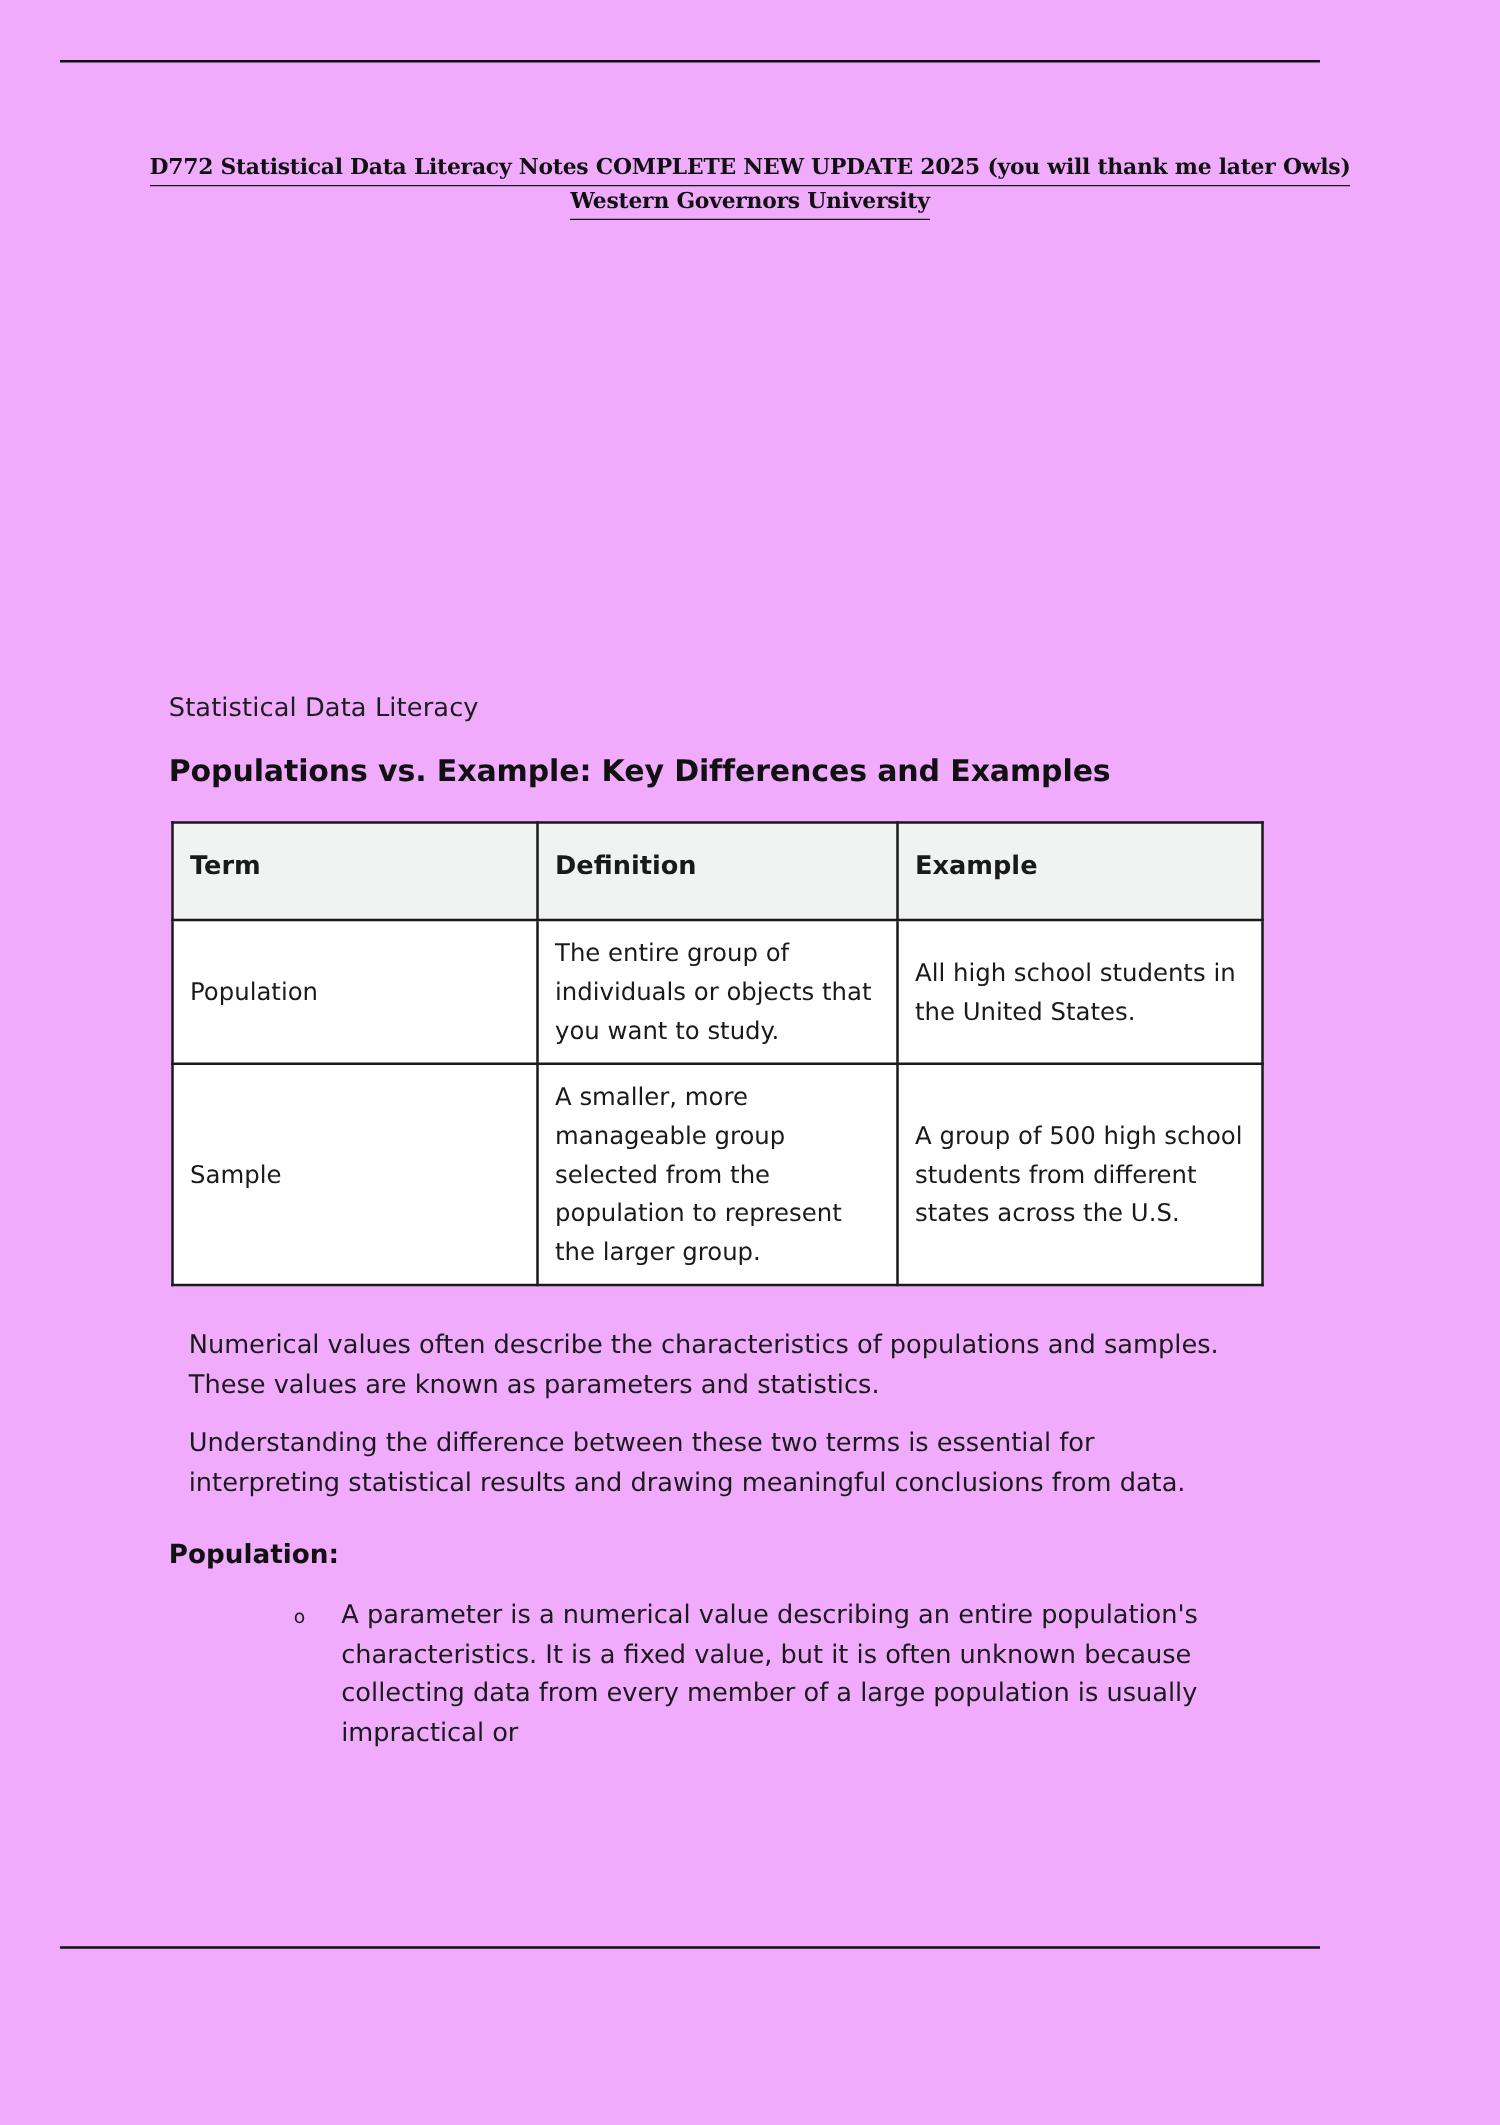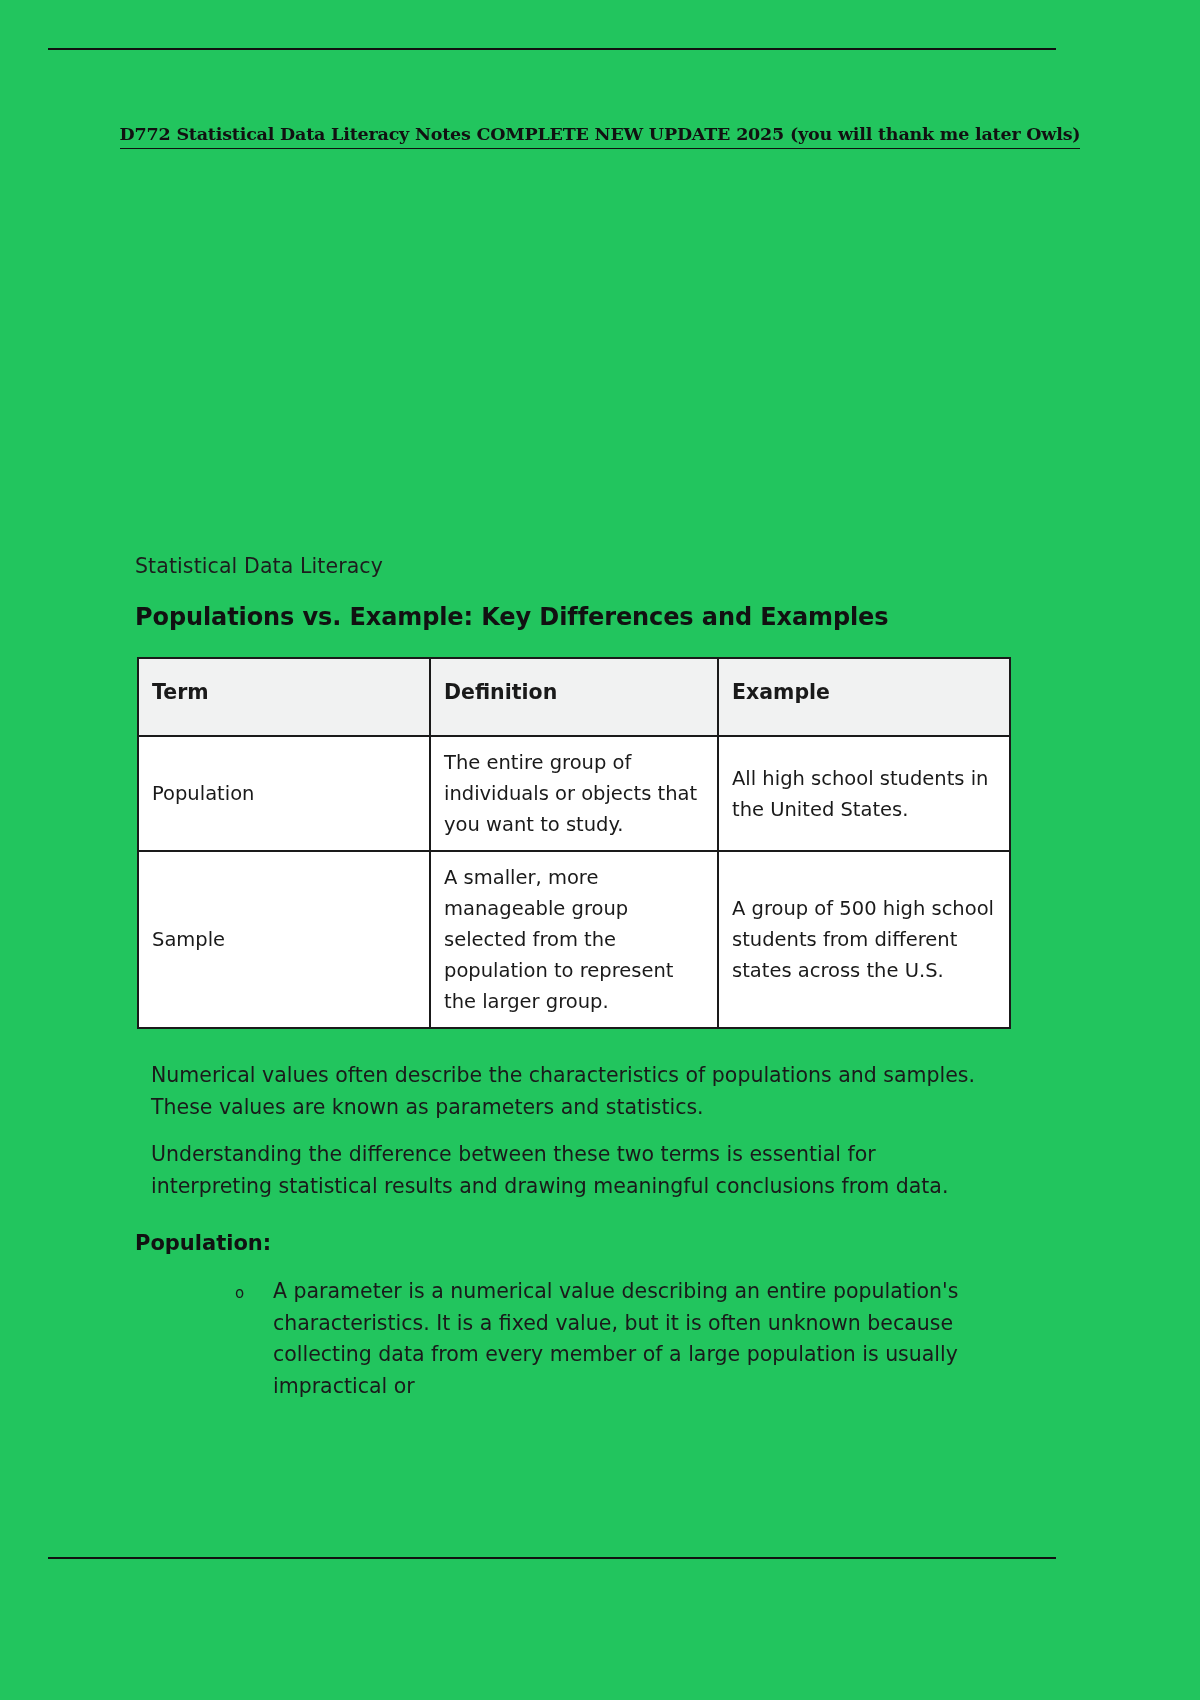--- a/index.html
+++ b/index.html
@@ -12,21 +12,21 @@
     height: 1700px;
     position: relative;
     font-family: "DejaVu Sans", sans-serif;
     color: #151515;
     overflow: hidden;
   }
 
   .page {
     position: absolute;
     inset: 0;
-    background: #22c55e;
+    background: #f0abfc;
   }
 
   
   .rule {
     position: absolute;
     left: 48px;
     width: 1008px;
     height: 0;
     border-top: 2px solid #111;
   }
@@ -161,20 +161,21 @@
 </style>
 </head>
 <body>
 
 <div class="page">
 
   <div class="rule rule-top"></div>
 
   <div class="doc-title">
     <span class="line"><span>D772 Statistical Data Literacy Notes COMPLETE NEW UPDATE 2025 (you will thank me later Owls)</span></span>
+    <span class="line"><span>Western Governors University</span></span>
   </div>
 
   <div class="content">
 
     <p class="kicker">Statistical Data Literacy</p>
 
     <h2 class="section-heading">Populations vs. Example: Key Differences and Examples</h2>
 
     <table class="cmp">
       <colgroup>

